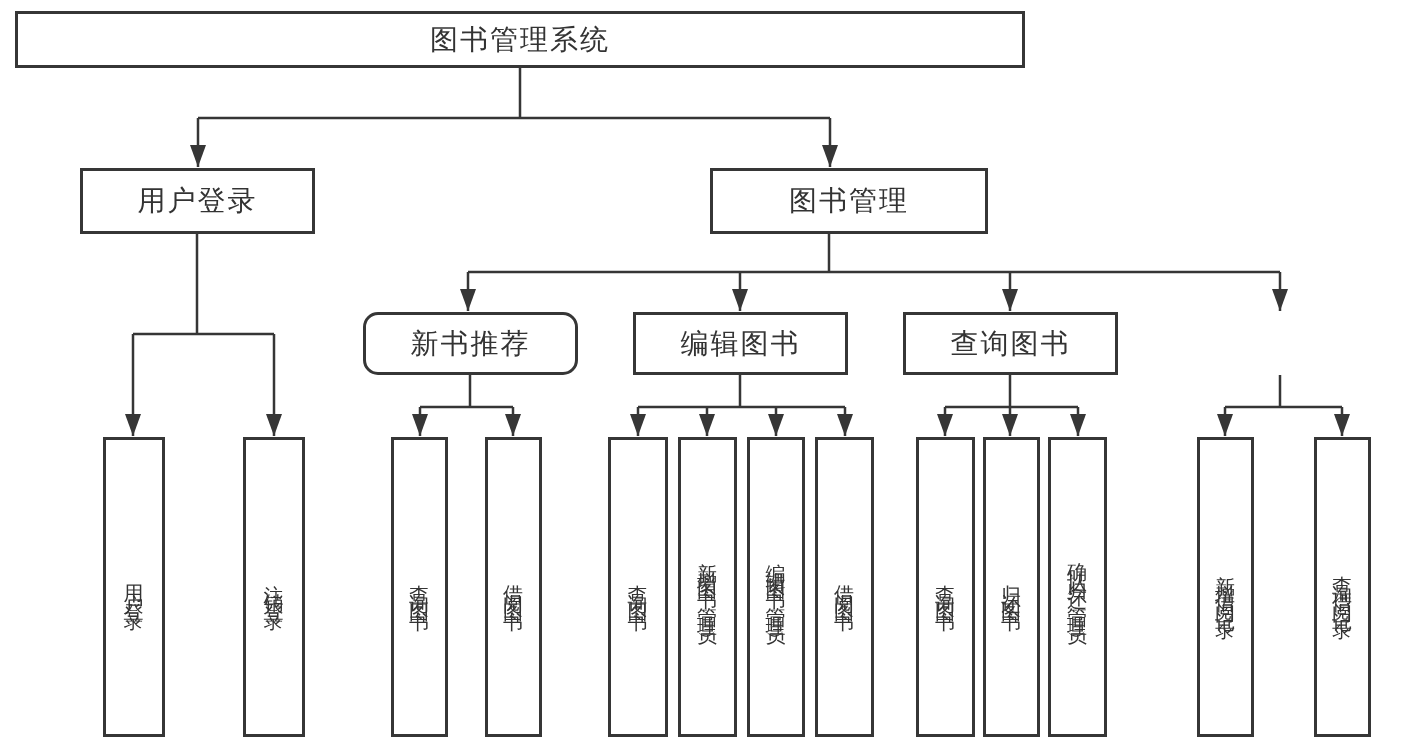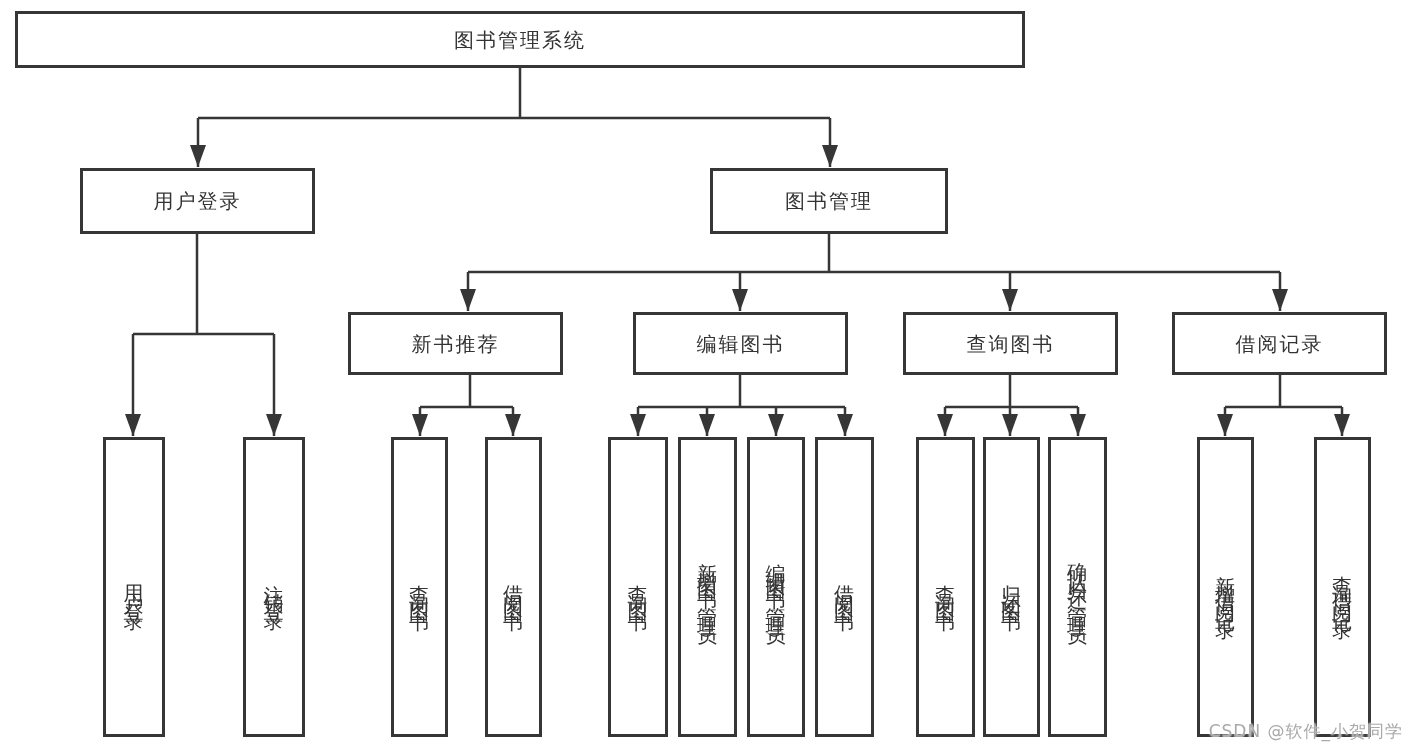--- a/index.html
+++ b/index.html
@@ -13,41 +13,41 @@
   }
   #wires{position:absolute;left:0;top:0;width:1405px;height:747px;}
   .box{
     position:absolute;
     box-sizing:border-box;
     background:#fff;
     border:3px solid #363636;
     display:flex;
     align-items:center;
     justify-content:center;
-    font-size:20px;
+    font-size:28px;
     letter-spacing:2px;
     color:#333;
     line-height:1;
     z-index:2;
   }
   .leaf{
     writing-mode:vertical-rl;
     text-orientation:mixed;
     letter-spacing:9px;
     font-size:20px;
     padding:6px 0;
   }
   
   .b-root{left:15px;top:11px;width:1010px;height:57px;}
   
   .b-userlogin{left:80px;top:168px;width:235px;height:66px;}
-  .b-bookmgmt{left:710px;top:168px;width:238px;height:66px;}
+  .b-bookmgmt{left:710px;top:168px;width:278px;height:66px;}
   
   .lv2{top:312px;width:215px;height:63px;}
-  .b-newbook{left:348px;}
+  .b-newbook{left:363px;border-radius:15px;}
   .b-borrow{left:633px;}
   .b-current{left:903px;}
   .b-records{left:1172px;}
   
   .leaf{top:437px;height:300px;}
   .f-login   {left:103px;width:62px;}
   .f-logout  {left:243px;width:62px;}
   .f-nb-q    {left:391px;width:57px;}
   .f-nb-b    {left:485px;width:57px;}
   .f-bb-q    {left:608px;width:60px;}
@@ -119,34 +119,32 @@
   </svg>
 
   <div class="box b-root">图书管理系统</div>
 
   <div class="box b-userlogin">用户登录</div>
   <div class="box b-bookmgmt">图书管理</div>
 
   <div class="box lv2 b-newbook">新书推荐</div>
   <div class="box lv2 b-borrow">编辑图书</div>
   <div class="box lv2 b-current">查询图书</div>
-  <div class="box lv2 b-records">借阅记录</div>
 
   <div class="box leaf f-login">用户登录</div>
   <div class="box leaf f-logout">注销登录</div>
 
   <div class="box leaf f-nb-q">查询图书</div>
   <div class="box leaf f-nb-b">借阅图书</div>
 
   <div class="box leaf f-bb-q">查询图书</div>
   <div class="box leaf f-bb-add">新增图书（管理员）</div>
   <div class="box leaf f-bb-edit">编辑图书（管理员）</div>
   <div class="box leaf f-bb-bor">借阅图书</div>
 
   <div class="box leaf f-cb-q">查询图书</div>
   <div class="box leaf f-cb-ret">归还图书</div>
   <div class="box leaf f-cb-conf">确认归还（管理员）</div>
 
   <div class="box leaf f-br-add">新增借阅记录</div>
   <div class="box leaf f-br-q">查询借阅记录</div>
 
-  <div class="watermark">CSDN @软件_小贺同学</div>
 </div>
 
 </body></html>

